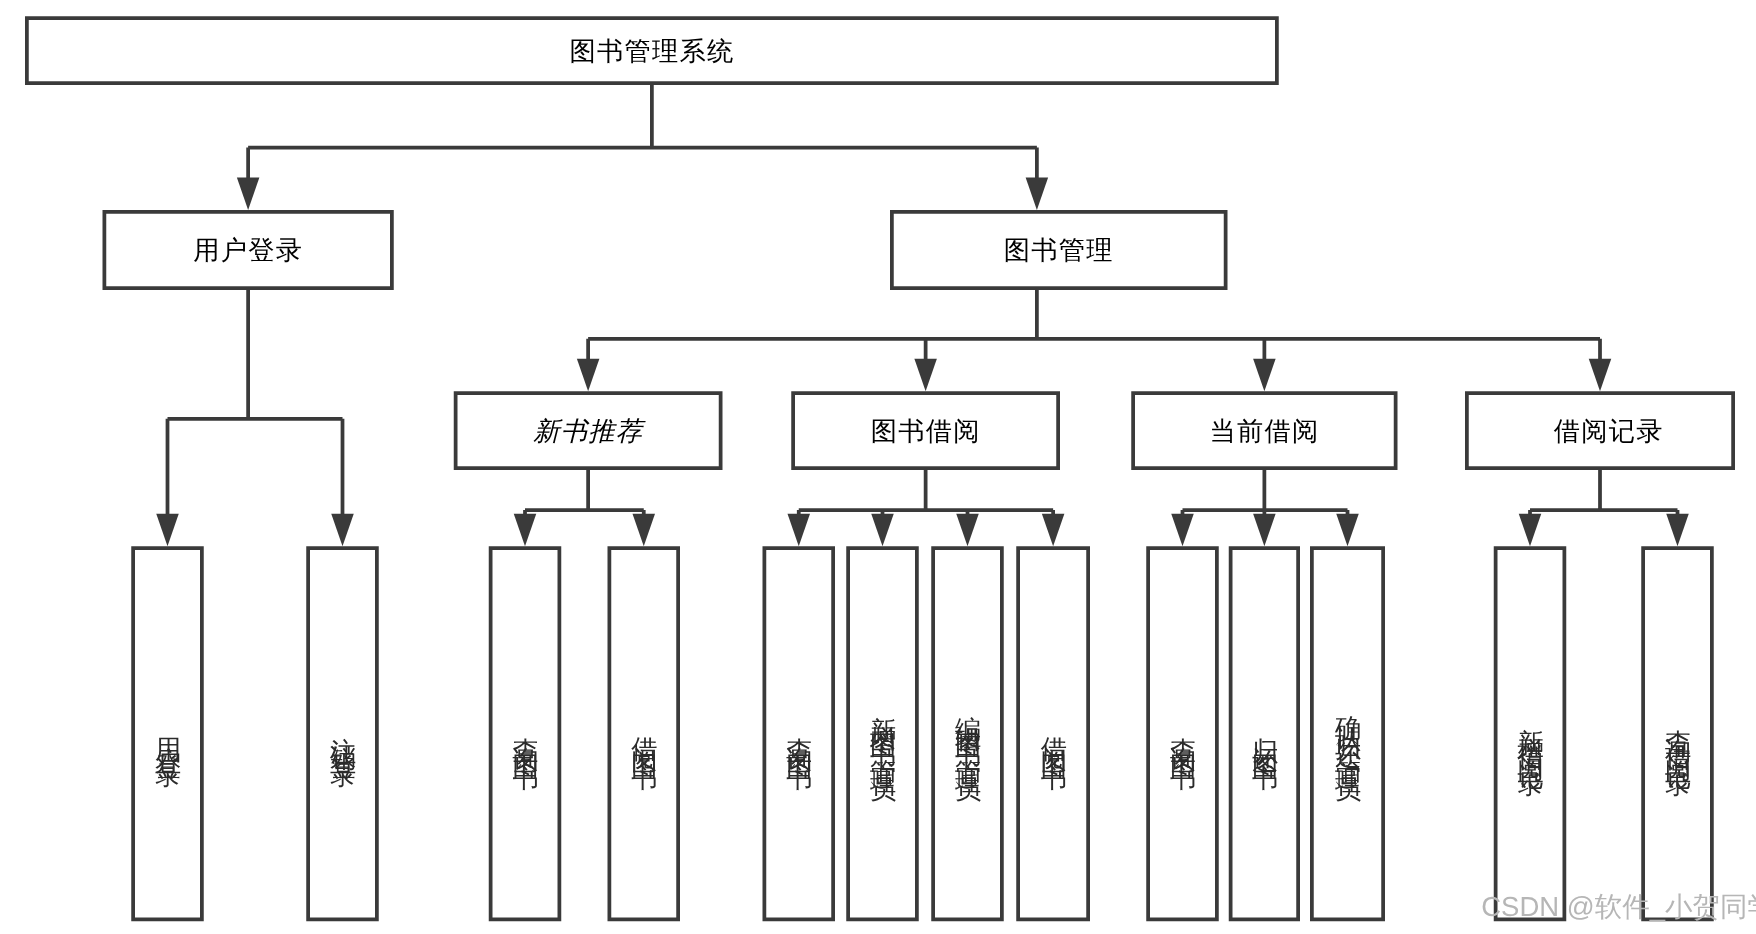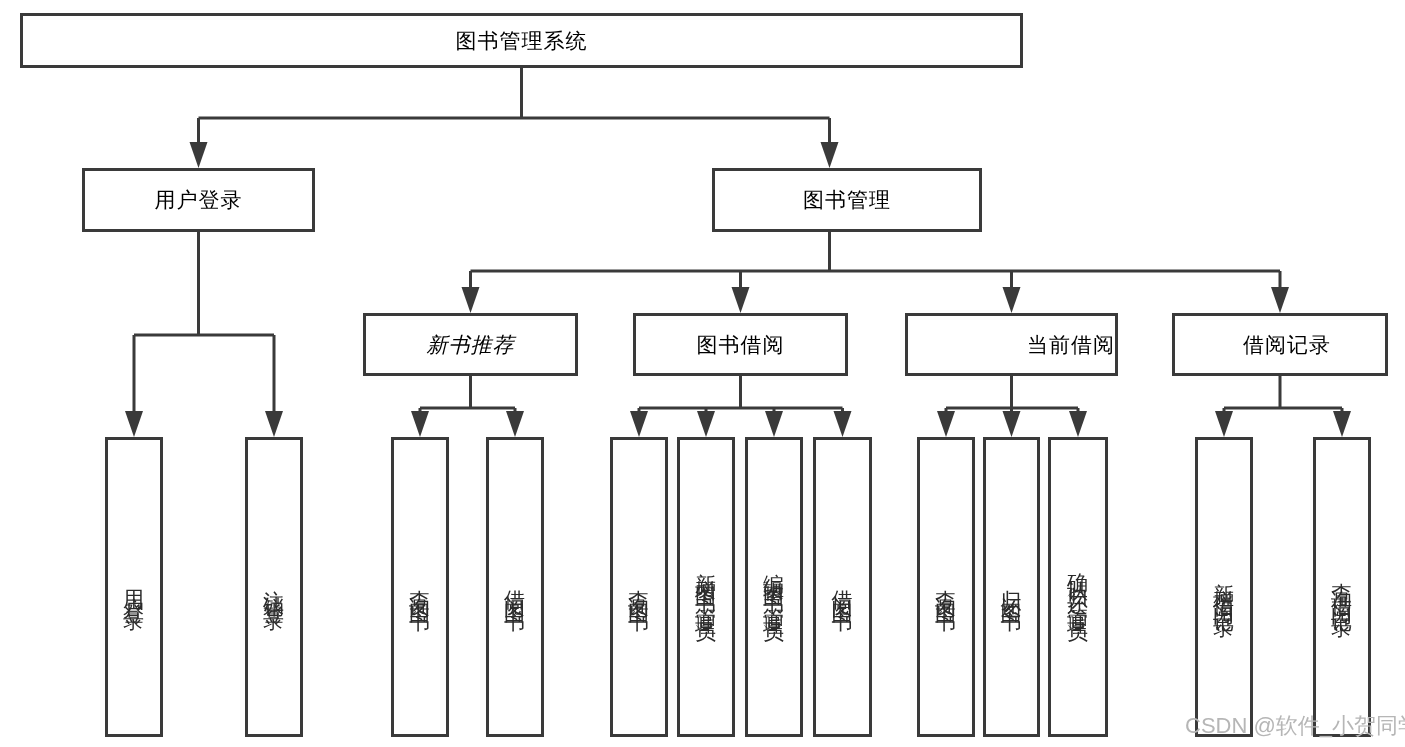--- a/index.html
+++ b/index.html
@@ -120,21 +120,21 @@
   <div class="box hbox" style="left:712px; top:168px; width:270px; height:64px;">
     <span class="label">图书管理</span>
   </div>
 
   <div class="box hbox" style="left:363px; top:313px; width:215px; height:63px;font-style:italic;">
     <span class="label">新书推荐</span>
   </div>
   <div class="box hbox" style="left:633px; top:313px; width:215px; height:63px;">
     <span class="label">图书借阅</span>
   </div>
-  <div class="box hbox" style="left:905px; top:313px; width:213px; height:63px;justify-content:flex-end;">
+  <div class="box hbox" style="left:905px; top:313px; width:213px; height:63px;">
     <span class="label">当前借阅</span>
   </div>
   <div class="box hbox" style="left:1172px; top:313px; width:216px; height:63px;padding-left:14px;">
     <span class="label">借阅记录</span>
   </div>
 
   <div class="box vbox" style="left:105px; top:437px; width:58px; height:300px;">
     <span class="label">用户登录</span>
   </div>
   <div class="box vbox" style="left:245px; top:437px; width:58px; height:300px;">

